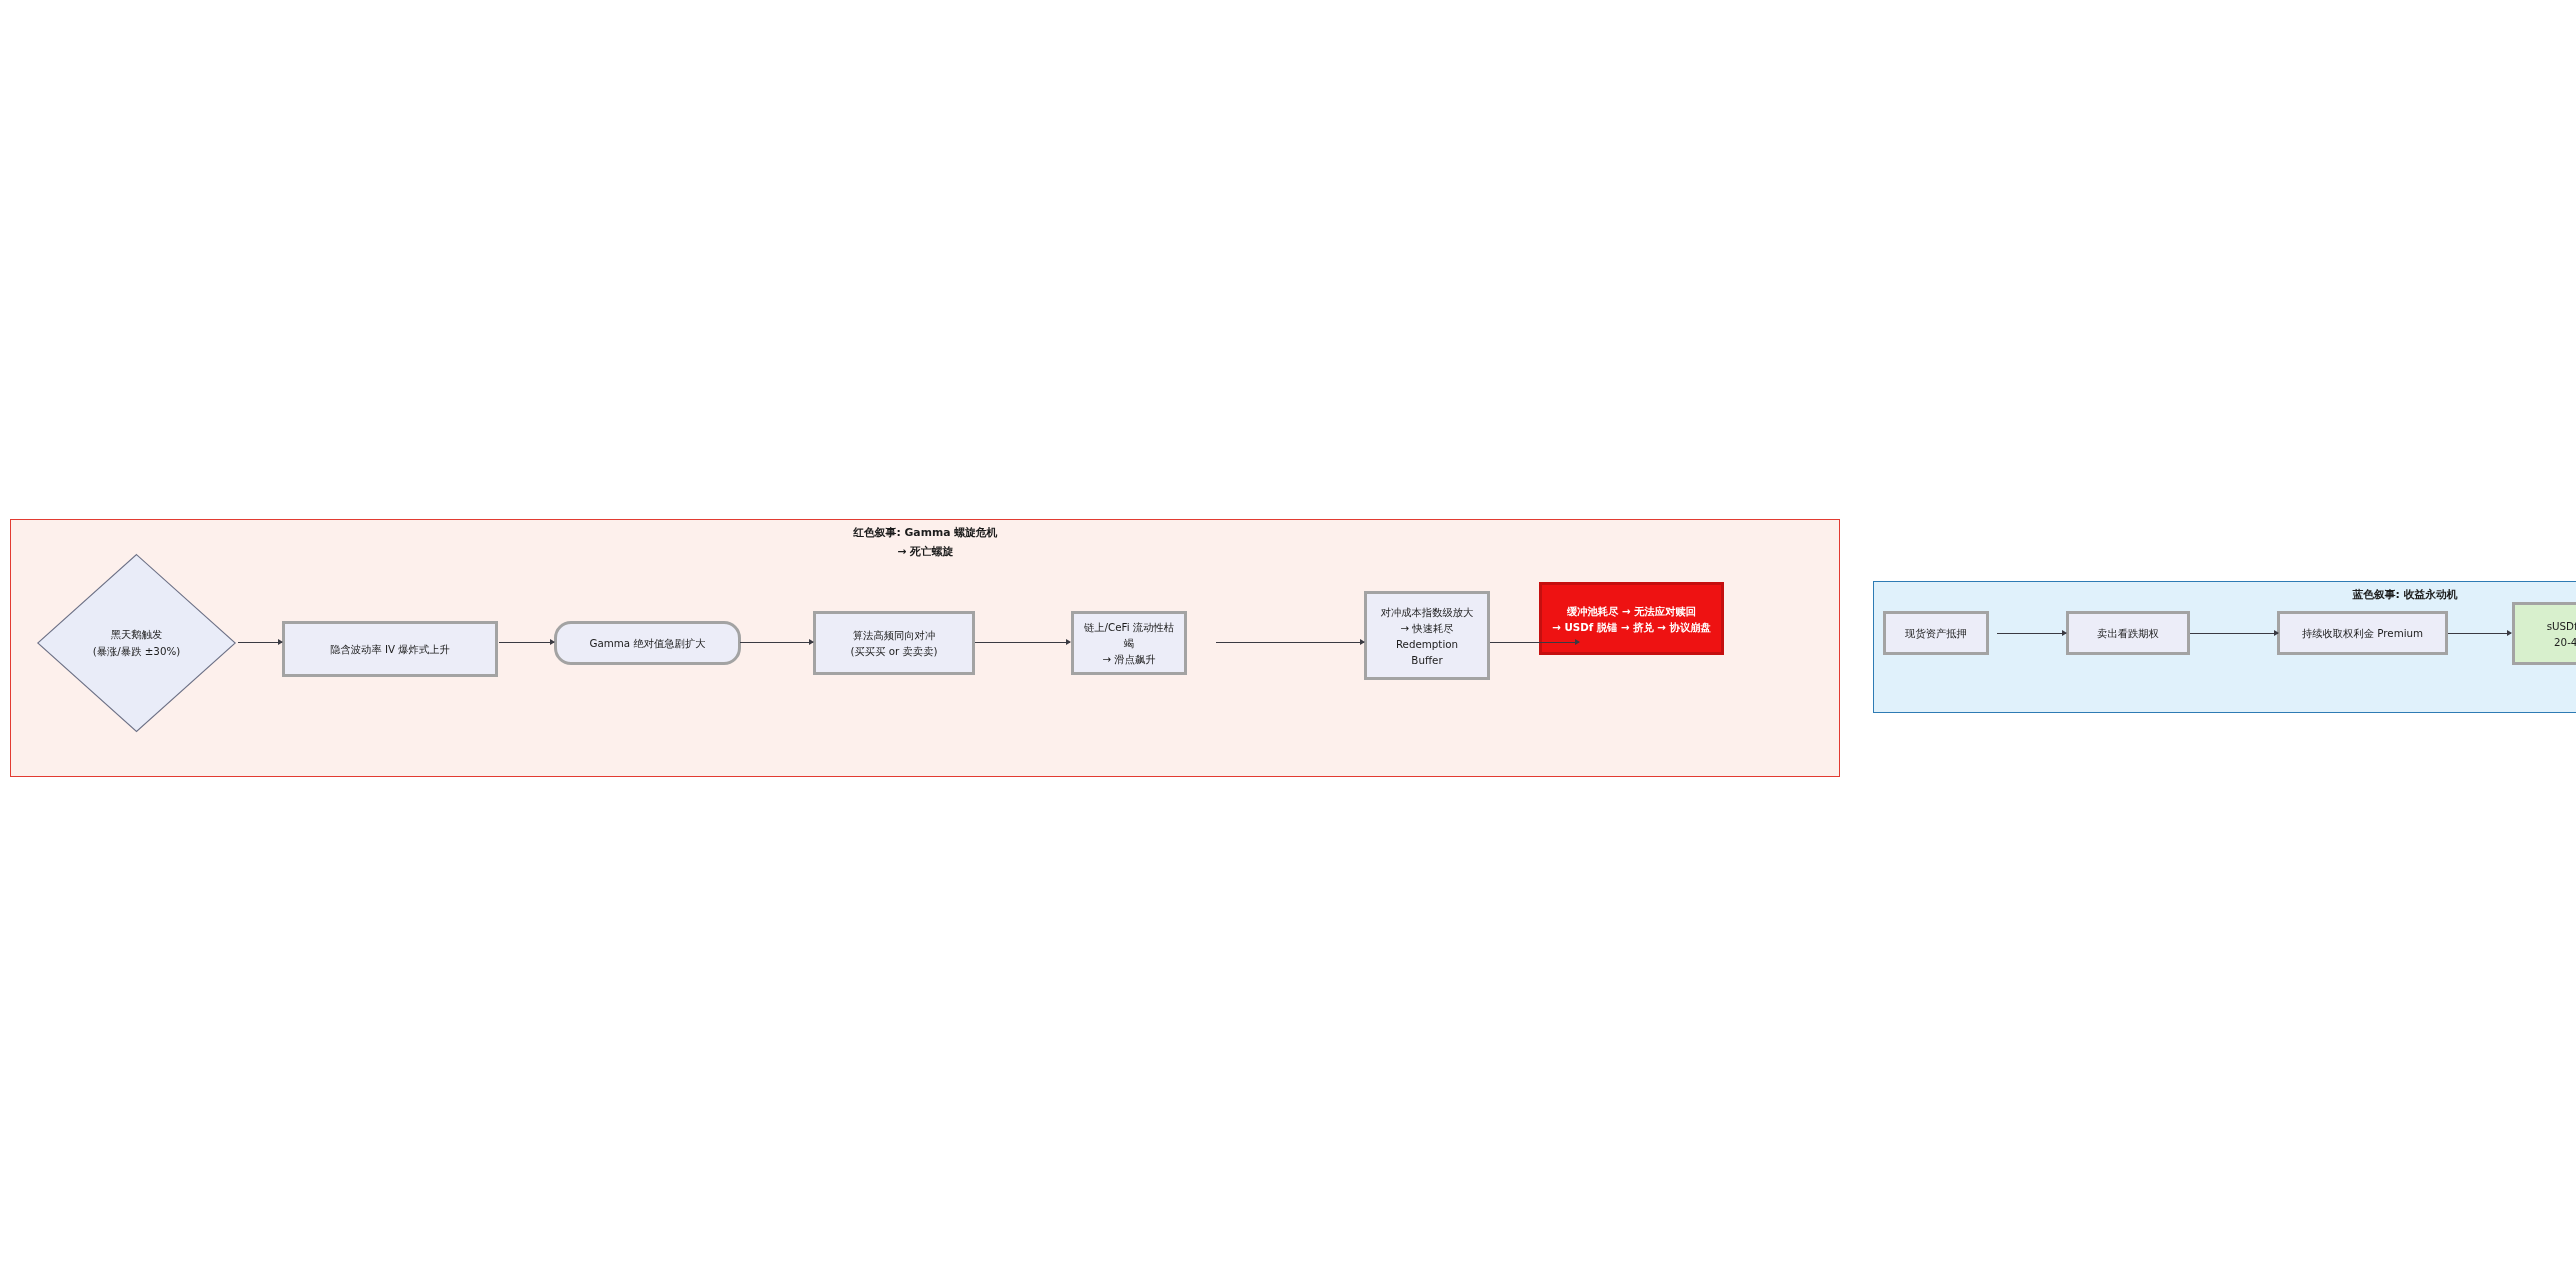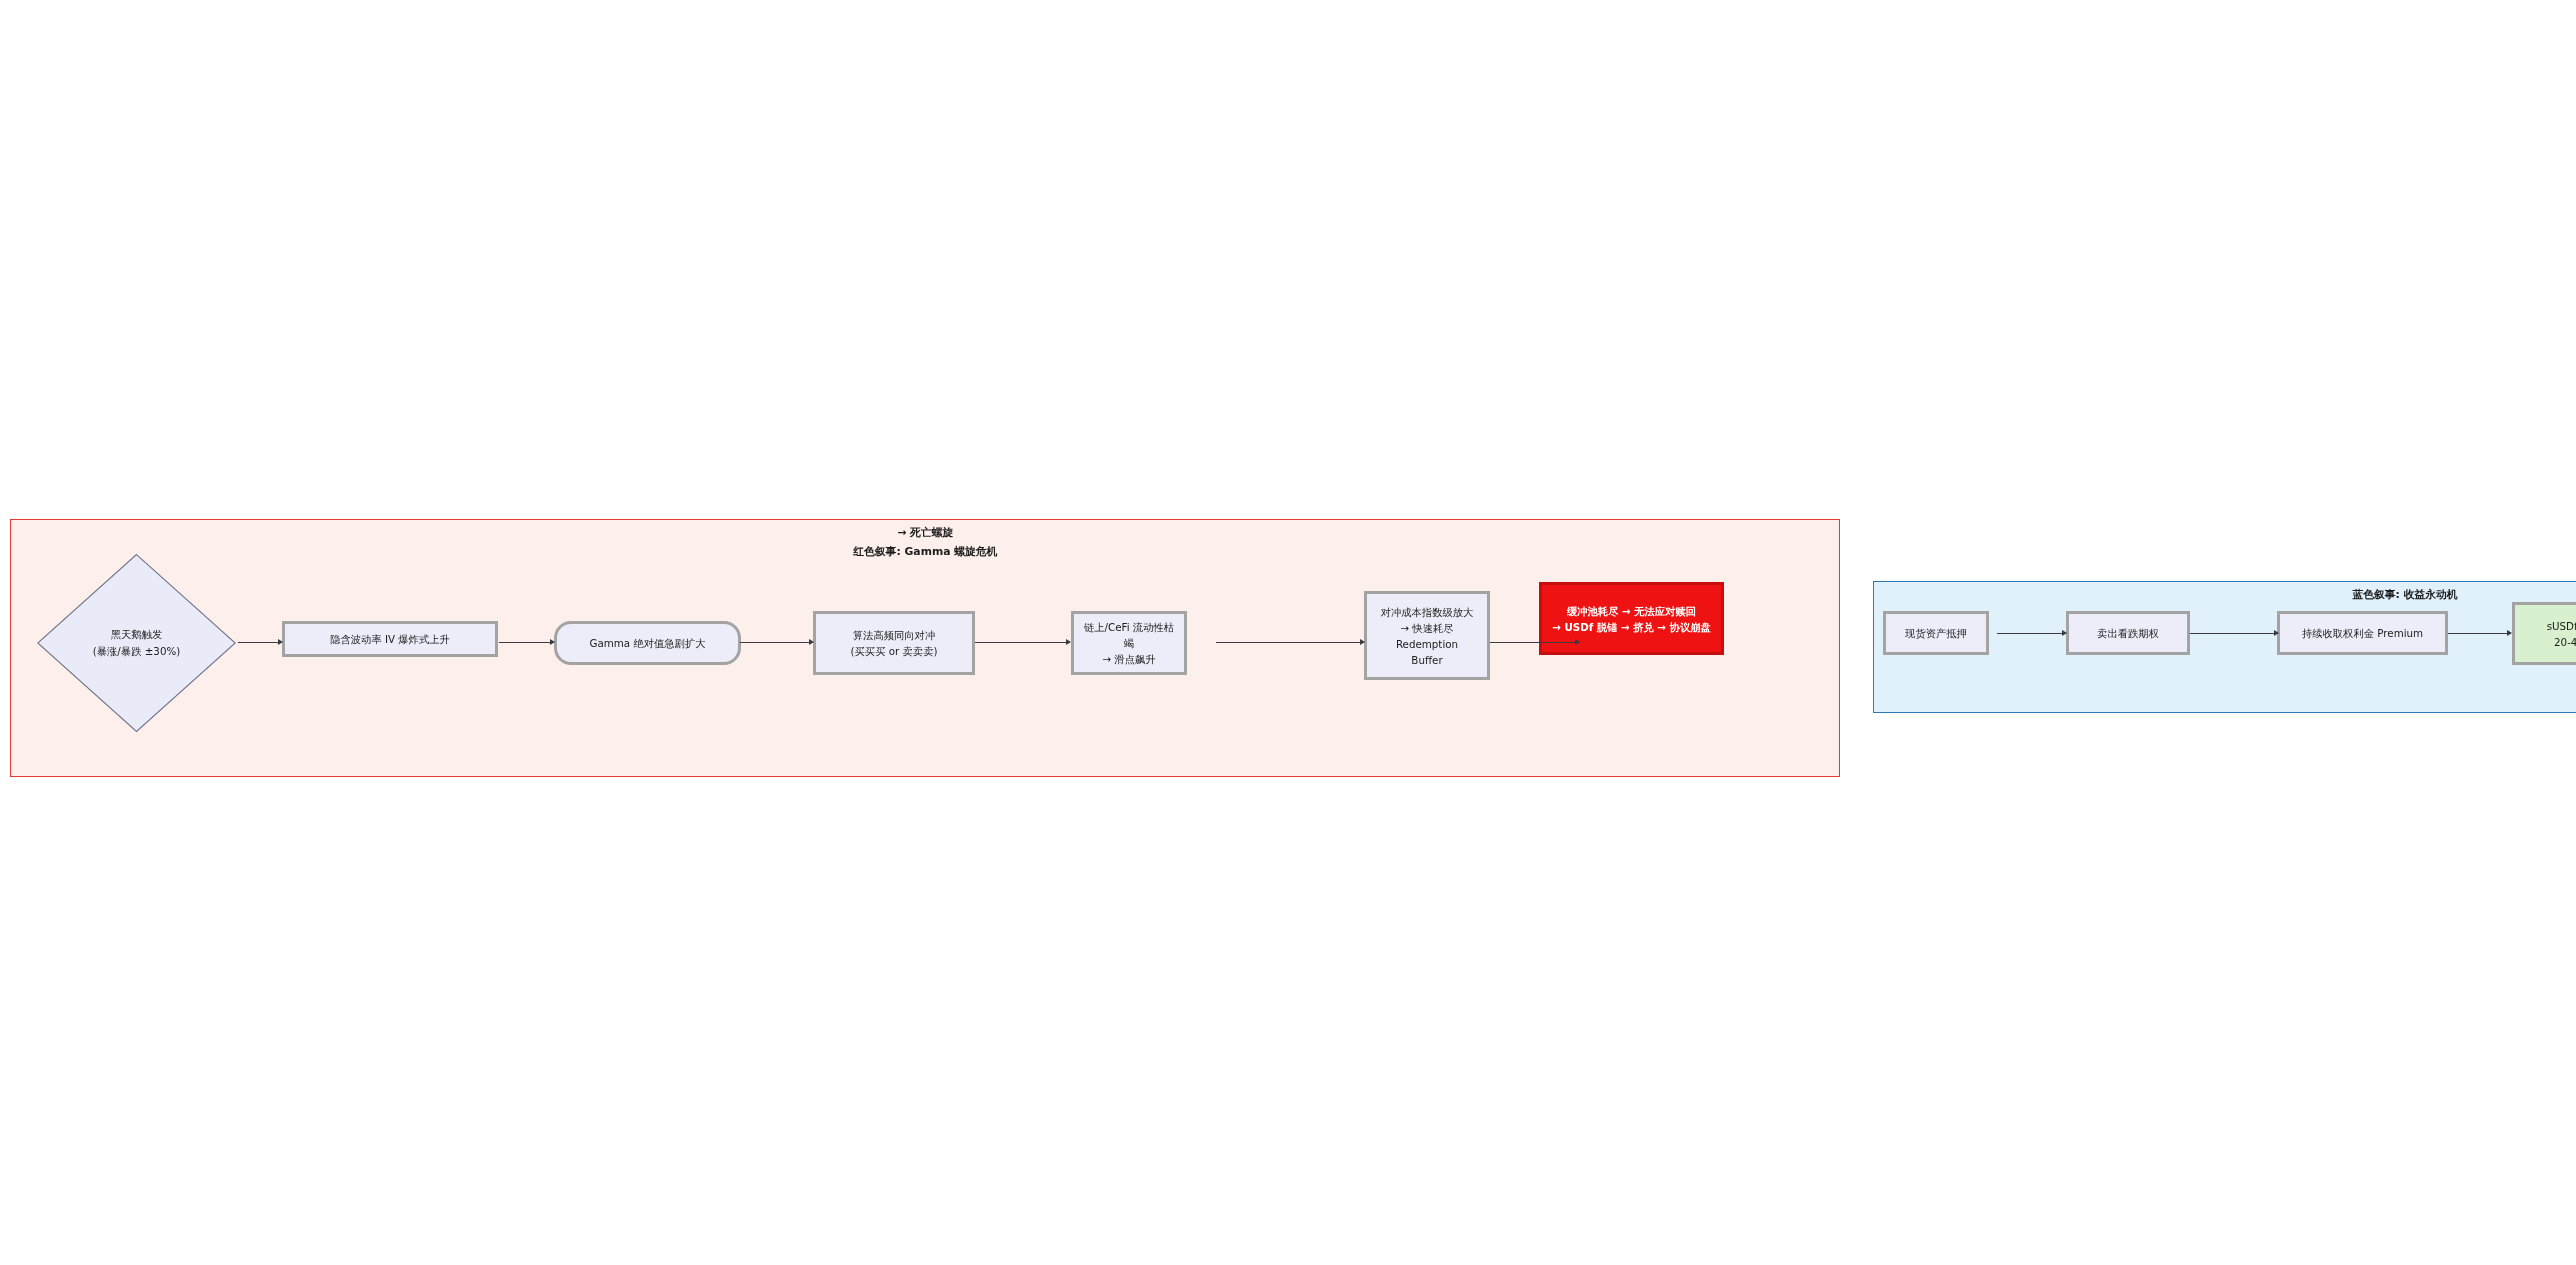--- a/index.html
+++ b/index.html
@@ -40,36 +40,36 @@
                border-left:5.7px solid #3a3a42;
                border-top:3.1px solid transparent;border-bottom:3.1px solid transparent;}
 </style>
 </head>
 <body>
 
 <div class="canvas">
 
   <section class="zone red">
     <div class="zone-title">
+      <div>红色叙事: Gamma 螺旋危机</div>
       <div>→ 死亡螺旋</div>
-      <div>红色叙事: Gamma 螺旋危机</div>
     </div>
   </section>
 
   <div class="diamond-wrap">
     <svg width="201" height="180" viewBox="0 0 390 350">
       <polygon points="195,3 387,175 195,347 3,175" fill="#e9ecf8" stroke="#6d7186" stroke-width="2"></polygon>
     </svg>
     <div class="diamond-text">
       <div>黑天鹅触发</div>
       <div>(暴涨/暴跌 ±30%)</div>
     </div>
   </div>
 
-  <div class="node" style="left:282px;top:621px;width:216px;height:36px;">
+  <div class="node" style="left:282px;top:621px;width:216px;height:56px;">
     <div>隐含波动率 IV 爆炸式上升</div>
   </div>
 
   <div class="node" style="left:554px;top:621px;width:187px;height:44px;border-radius:17px;">
     <div>Gamma 绝对值急剧扩大</div>
   </div>
 
   <div class="node" style="left:813px;top:611px;width:162px;height:64px;">
     <div>算法高频同向对冲</div>
     <div>(买买买 or 卖卖卖)</div>

